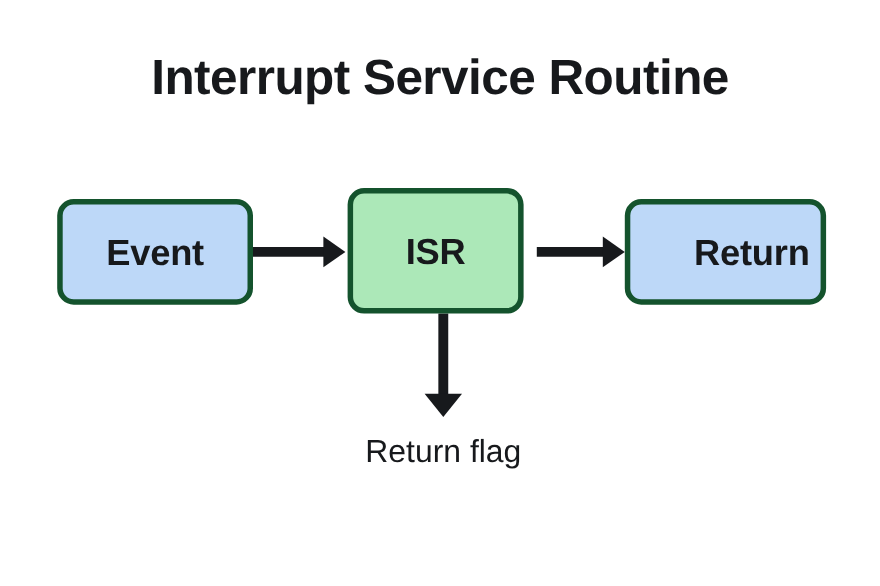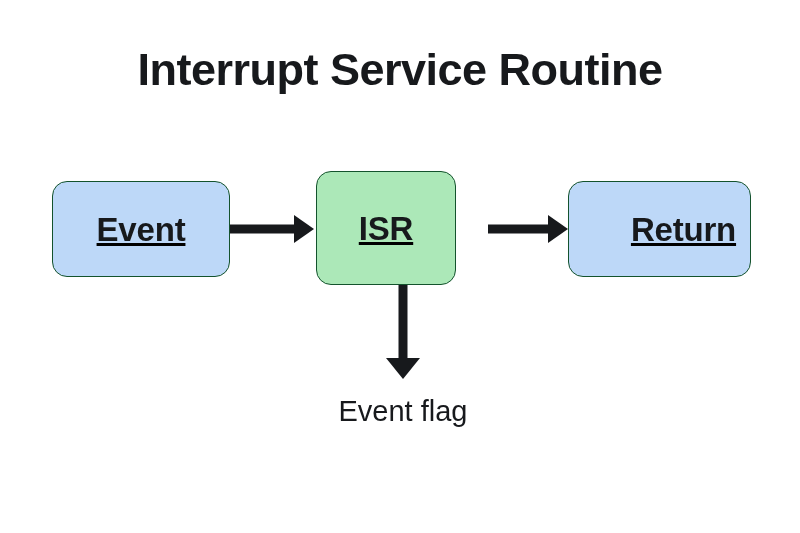--- a/index.html
+++ b/index.html
@@ -29,46 +29,45 @@
     font-size: 45px;
     font-weight: bold;
     letter-spacing: -0.5px;
     color: #17191c;
     line-height: 1.15;
     white-space: nowrap;
   }
   .node {
     position: absolute;
     box-sizing: border-box;
-    border: 1px solid #14532d;
+    border: 5px solid #14532d;
     border-radius: 15px;
     display: flex;
     align-items: center;
     justify-content: center;
-    text-decoration: underline;
   }
   .node-label {
     font-family: "Liberation Sans", sans-serif;
     font-weight: bold;
     font-size: 33px;
     color: #17191c;
     letter-spacing: -0.2px;
     white-space: nowrap;
     line-height: 1;
   }
   #node-event {
     left: 52px;
     top: 181px;
     width: 178px;
     height: 96px;
   }
   #node-isr {
     left: 316px;
     top: 171px;
-    width: 140px;
+    width: 160px;
     height: 114px;
   }
   #node-return {
     left: 568px;
     top: 181px;
     width: 183px;
     height: 96px;
   }
   .edge-svg {
     position: absolute;
@@ -131,15 +130,15 @@
   </div>
 
   <div class="node" id="node-isr" style="background:#ACE8B8;">
     <span class="node-label">ISR</span>
   </div>
 
   <div class="node" id="node-return" style="background:#BDD8F8;padding-left:48px;">
     <span class="node-label">Return</span>
   </div>
 
-  <div class="side-label" id="label-clear-flag">Event flag</div>
+  <div class="side-label" id="label-clear-flag">Return flag</div>
 
 </div>
 
 </body></html>

